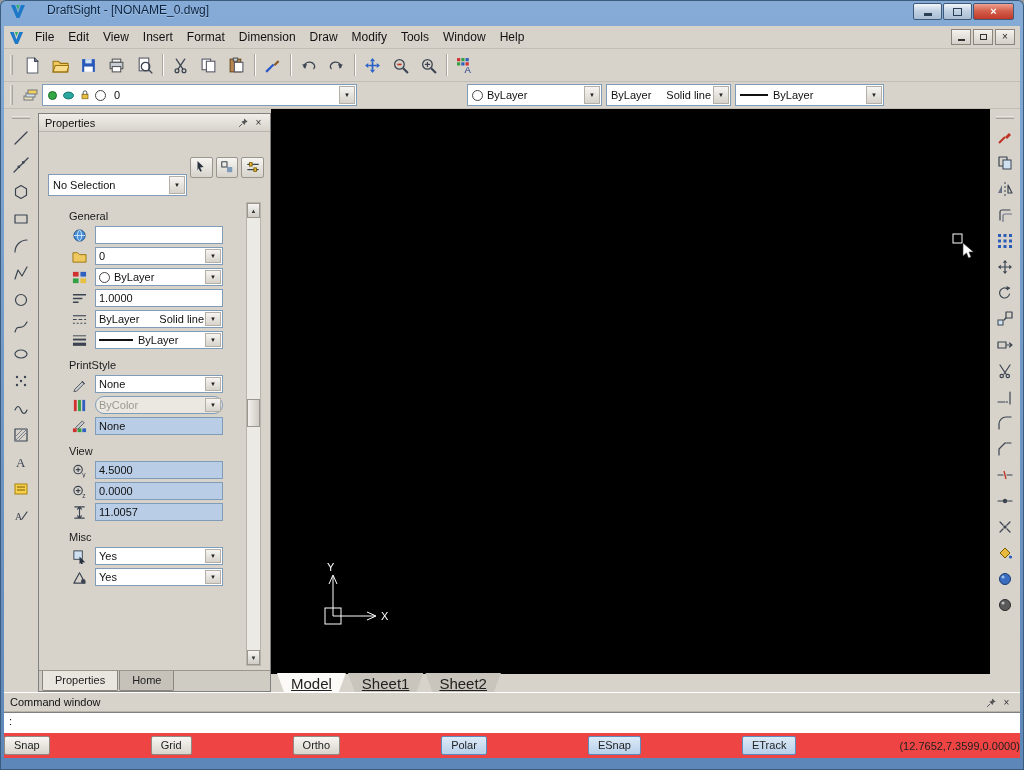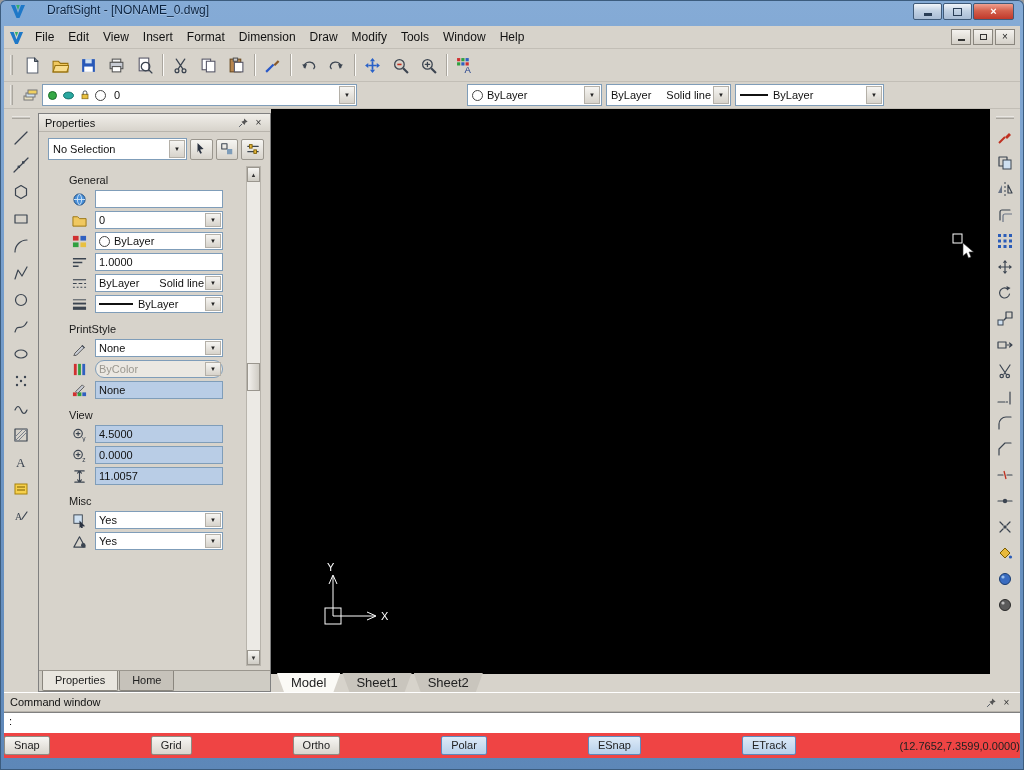--- a/index.html
+++ b/index.html
@@ -60,21 +60,21 @@
   .vbtn{width:25px;height:25px;display:flex;align-items:center;justify-content:center;margin:1px 0;border-radius:2px;}
   .modbar .vbtn{width:24px;height:24px;margin:1px 0;}
 
   
   .palette{width:231px;flex:none;margin-top:4px;border:1px solid #808080;background:#d7d3cb;display:flex;flex-direction:column;}
   .pal-head{height:17px;display:flex;align-items:center;padding:0 4px 0 6px;font-size:11px;color:#111;
             background:linear-gradient(#f0eee9,#d7d3cb);border-bottom:1px solid #b8b4ac;flex:none;}
   .pal-head .sp,.cmd-head .sp{flex:1;}
   .pal-btn{width:15px;height:13px;display:flex;align-items:center;justify-content:center;font-size:10px;color:#333;}
   .pal-selrow{display:flex;align-items:center;gap:3px;padding:6px 6px 4px 9px;flex:none;}
-  .selcombo{width:118px;}
+  .selcombo{width:118px;margin-top:36px;}
   .selbtn{width:21px;height:19px;border:1px solid #9a968e;border-radius:2px;background:linear-gradient(#f6f5f2,#d7d3cb);
           display:flex;align-items:center;justify-content:center;}
   .pal-body{flex:1;position:relative;overflow:hidden;}
   .psec{margin:10px 0 4px 30px;font-size:11px;color:#1a1a1a;}
   .prow{display:flex;align-items:center;margin:3px 0 3px 33px;}
   .picon{width:17px;display:flex;flex:none;}
   .pfield{width:128px;height:18px;margin-left:6px;border:1px solid #7f9db9;background:#fff;display:flex;
           align-items:center;font-size:11px;padding:0 3px;position:relative;color:#111;box-sizing:border-box;}
   .pfield.hasdd{padding-right:16px;}
   .pfield.blue{background:#b9cde6;}
@@ -87,22 +87,22 @@
   .sthumb{position:absolute;left:0;right:0;top:196px;height:26px;background:linear-gradient(90deg,#f2f0ec,#cfccc4);border:1px solid #9a968e;}
   .pal-tabs{height:20px;display:flex;align-items:stretch;padding-left:3px;border-top:1px solid #9a968e;background:#cfccc4;flex:none;}
   .ptab{padding:3px 12px 0;font-size:11px;border:1px solid #8a867e;border-top:none;background:#c6c2ba;color:#222;
         border-radius:0 0 2px 2px;margin-right:1px;}
   .ptab.active{background:#e9e6df;}
 
   
   .canvaswrap{flex:1;display:flex;flex-direction:column;min-width:0;}
   .canvas{flex:1;background:#000;position:relative;}
   .sheetrow{height:18px;background:#d7d3cb;display:flex;align-items:flex-end;padding-left:6px;gap:2px;flex:none;}
-  .sheet{height:17px;padding:2px 14px 0;font-size:13px;background:#c9c5bd;color:#222;
-         clip-path:polygon(0 0,100% 0,calc(100% - 7px) 100%,7px 100%);}
+  .sheet{height:17px;padding:2px 14px 0;font-size:15px;background:#c9c5bd;color:#222;
+         clip-path:polygon(0 0,100% 0,calc(100% - 7px) 100%,7px 100%);text-decoration:underline;}
   .sheet.active{background:#fbfaf6;}
 
   
   .cmdwin{border-top:1px solid #fff;flex:none;}
   .cmd-head{height:18px;background:#d7d3cb;display:flex;align-items:center;padding:0 6px;font-size:11px;color:#111;border-bottom:1px solid #b8b4ac;}
   .cmd-input{height:20px;background:#fff;font-size:11px;padding:2px 5px;color:#111;border-top:1px solid #808080;box-sizing:border-box;}
 
   
   .statusbar{height:25px;background:#ef4444;border-top:1px solid #fff;display:flex;align-items:center;
              justify-content:space-between;gap:5px;font-size:11px;color:#222;flex:none;}

